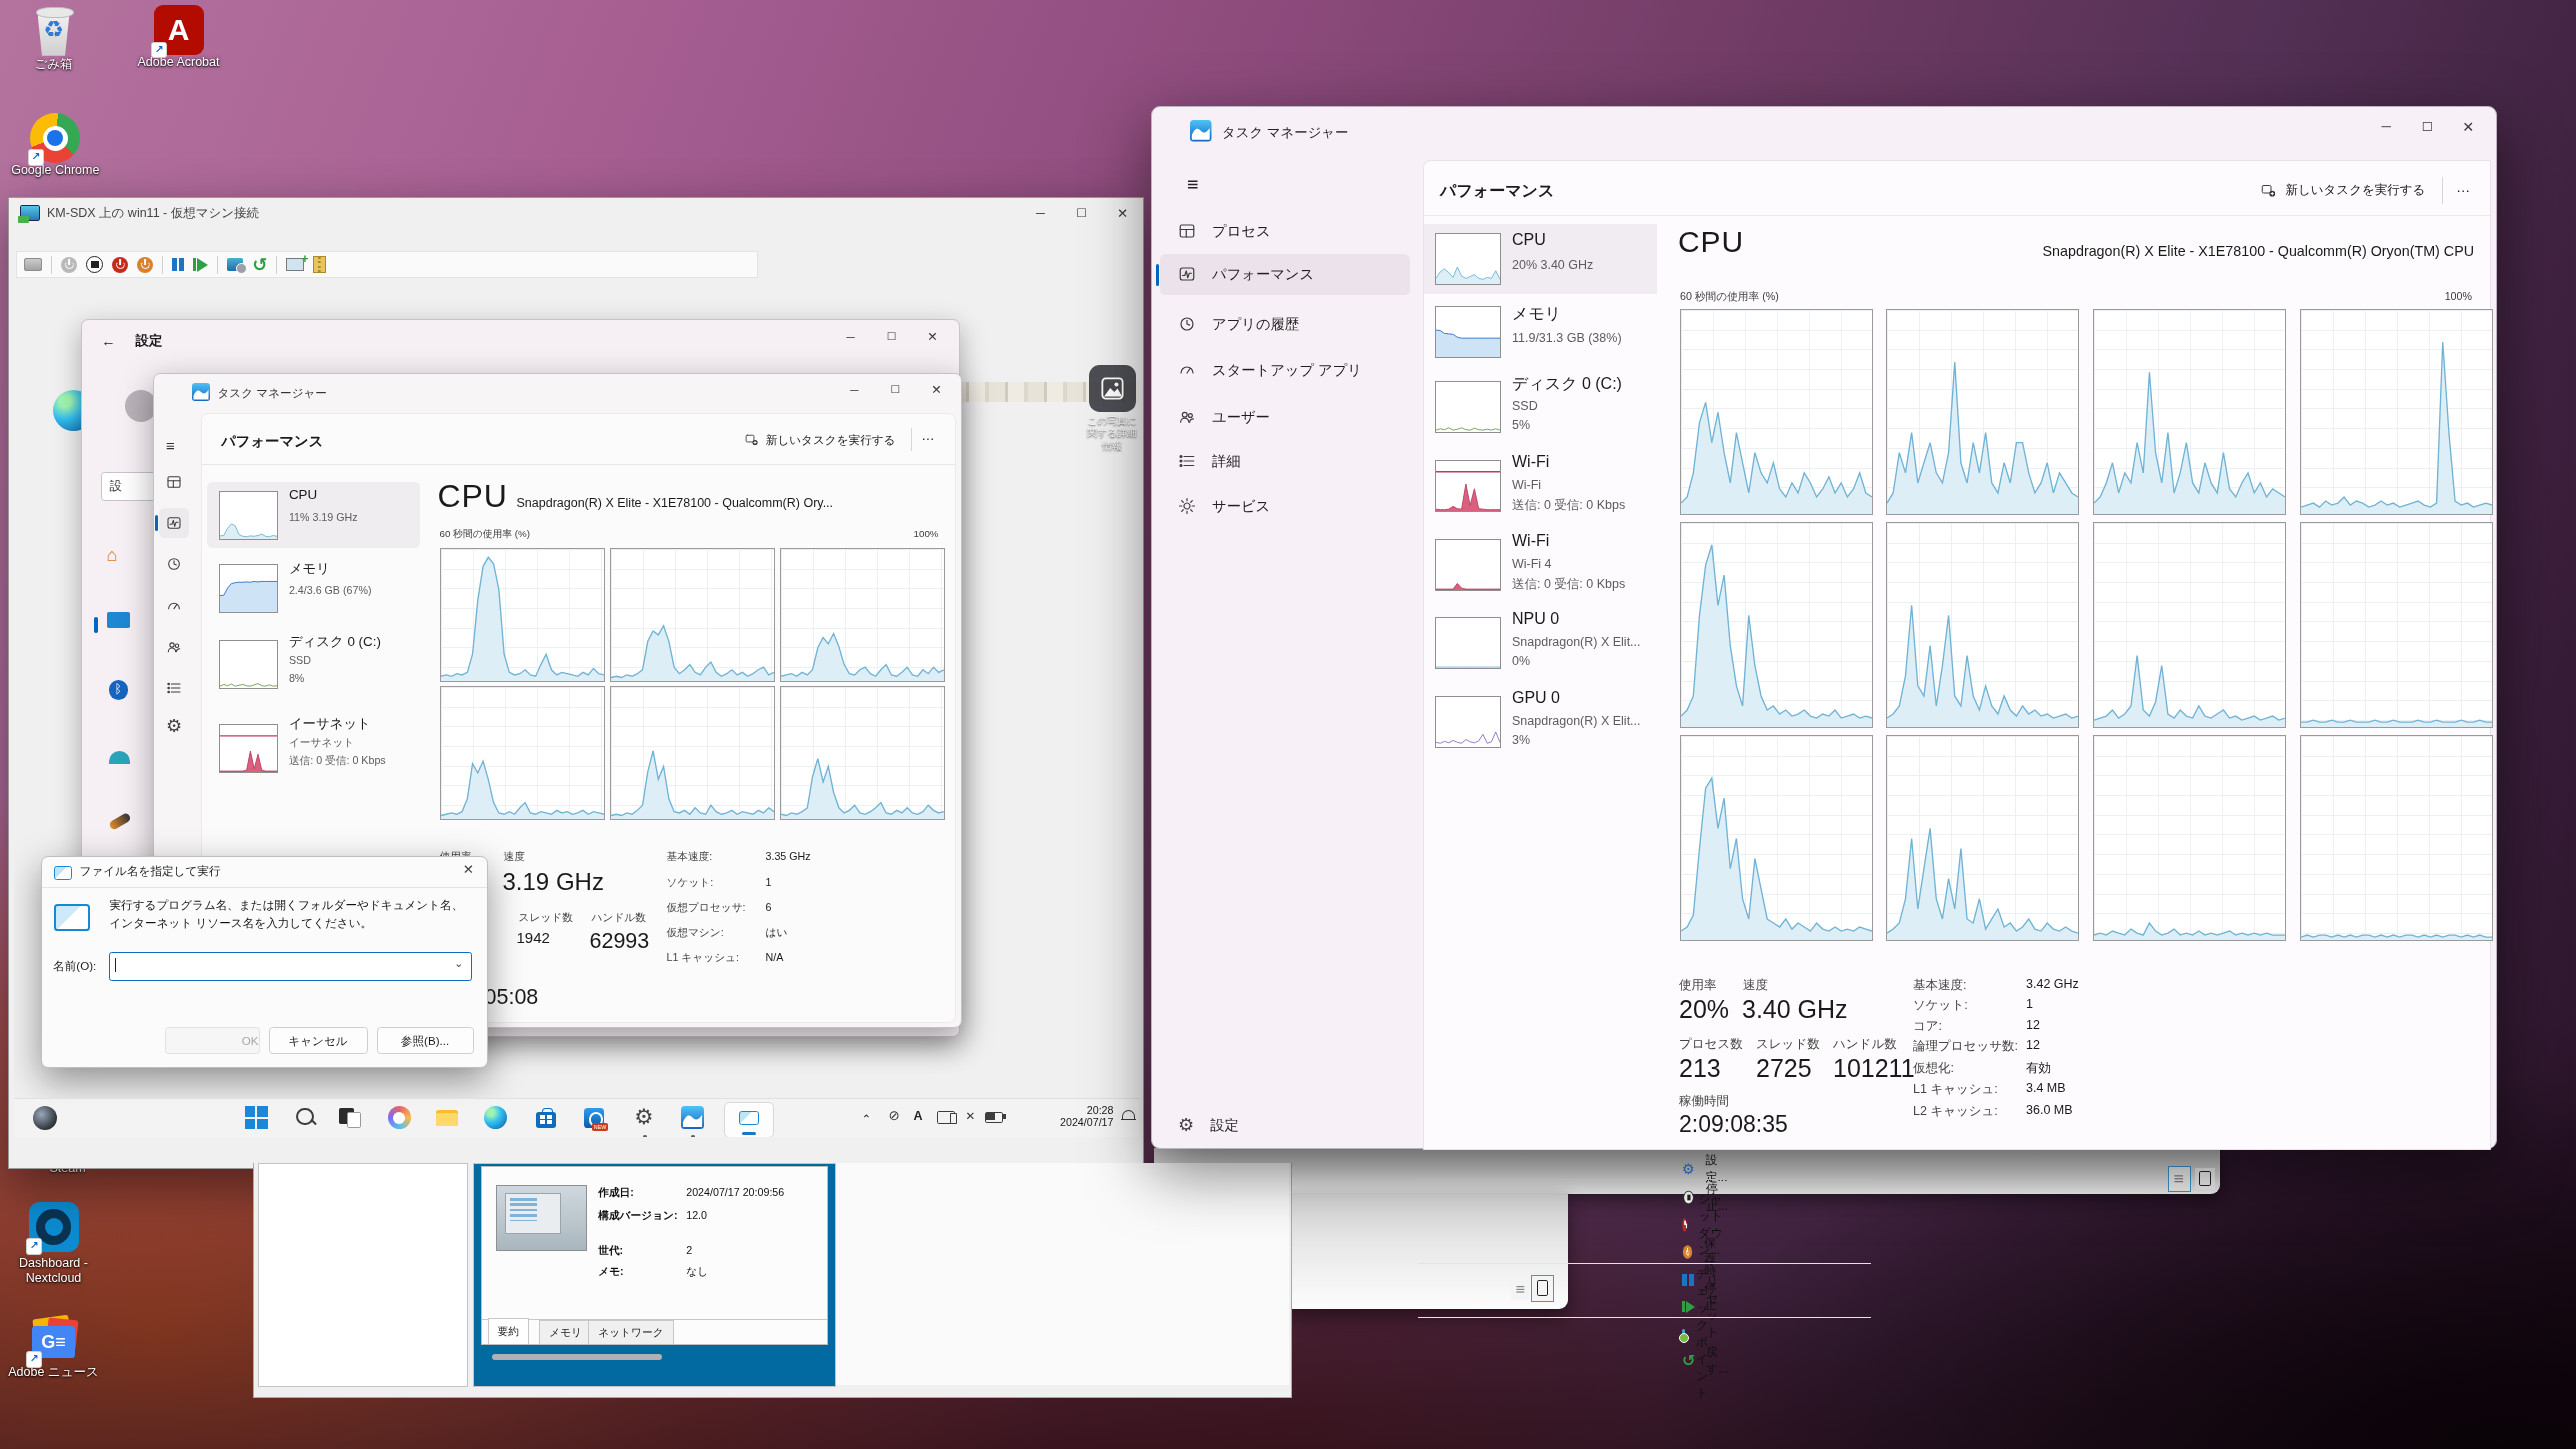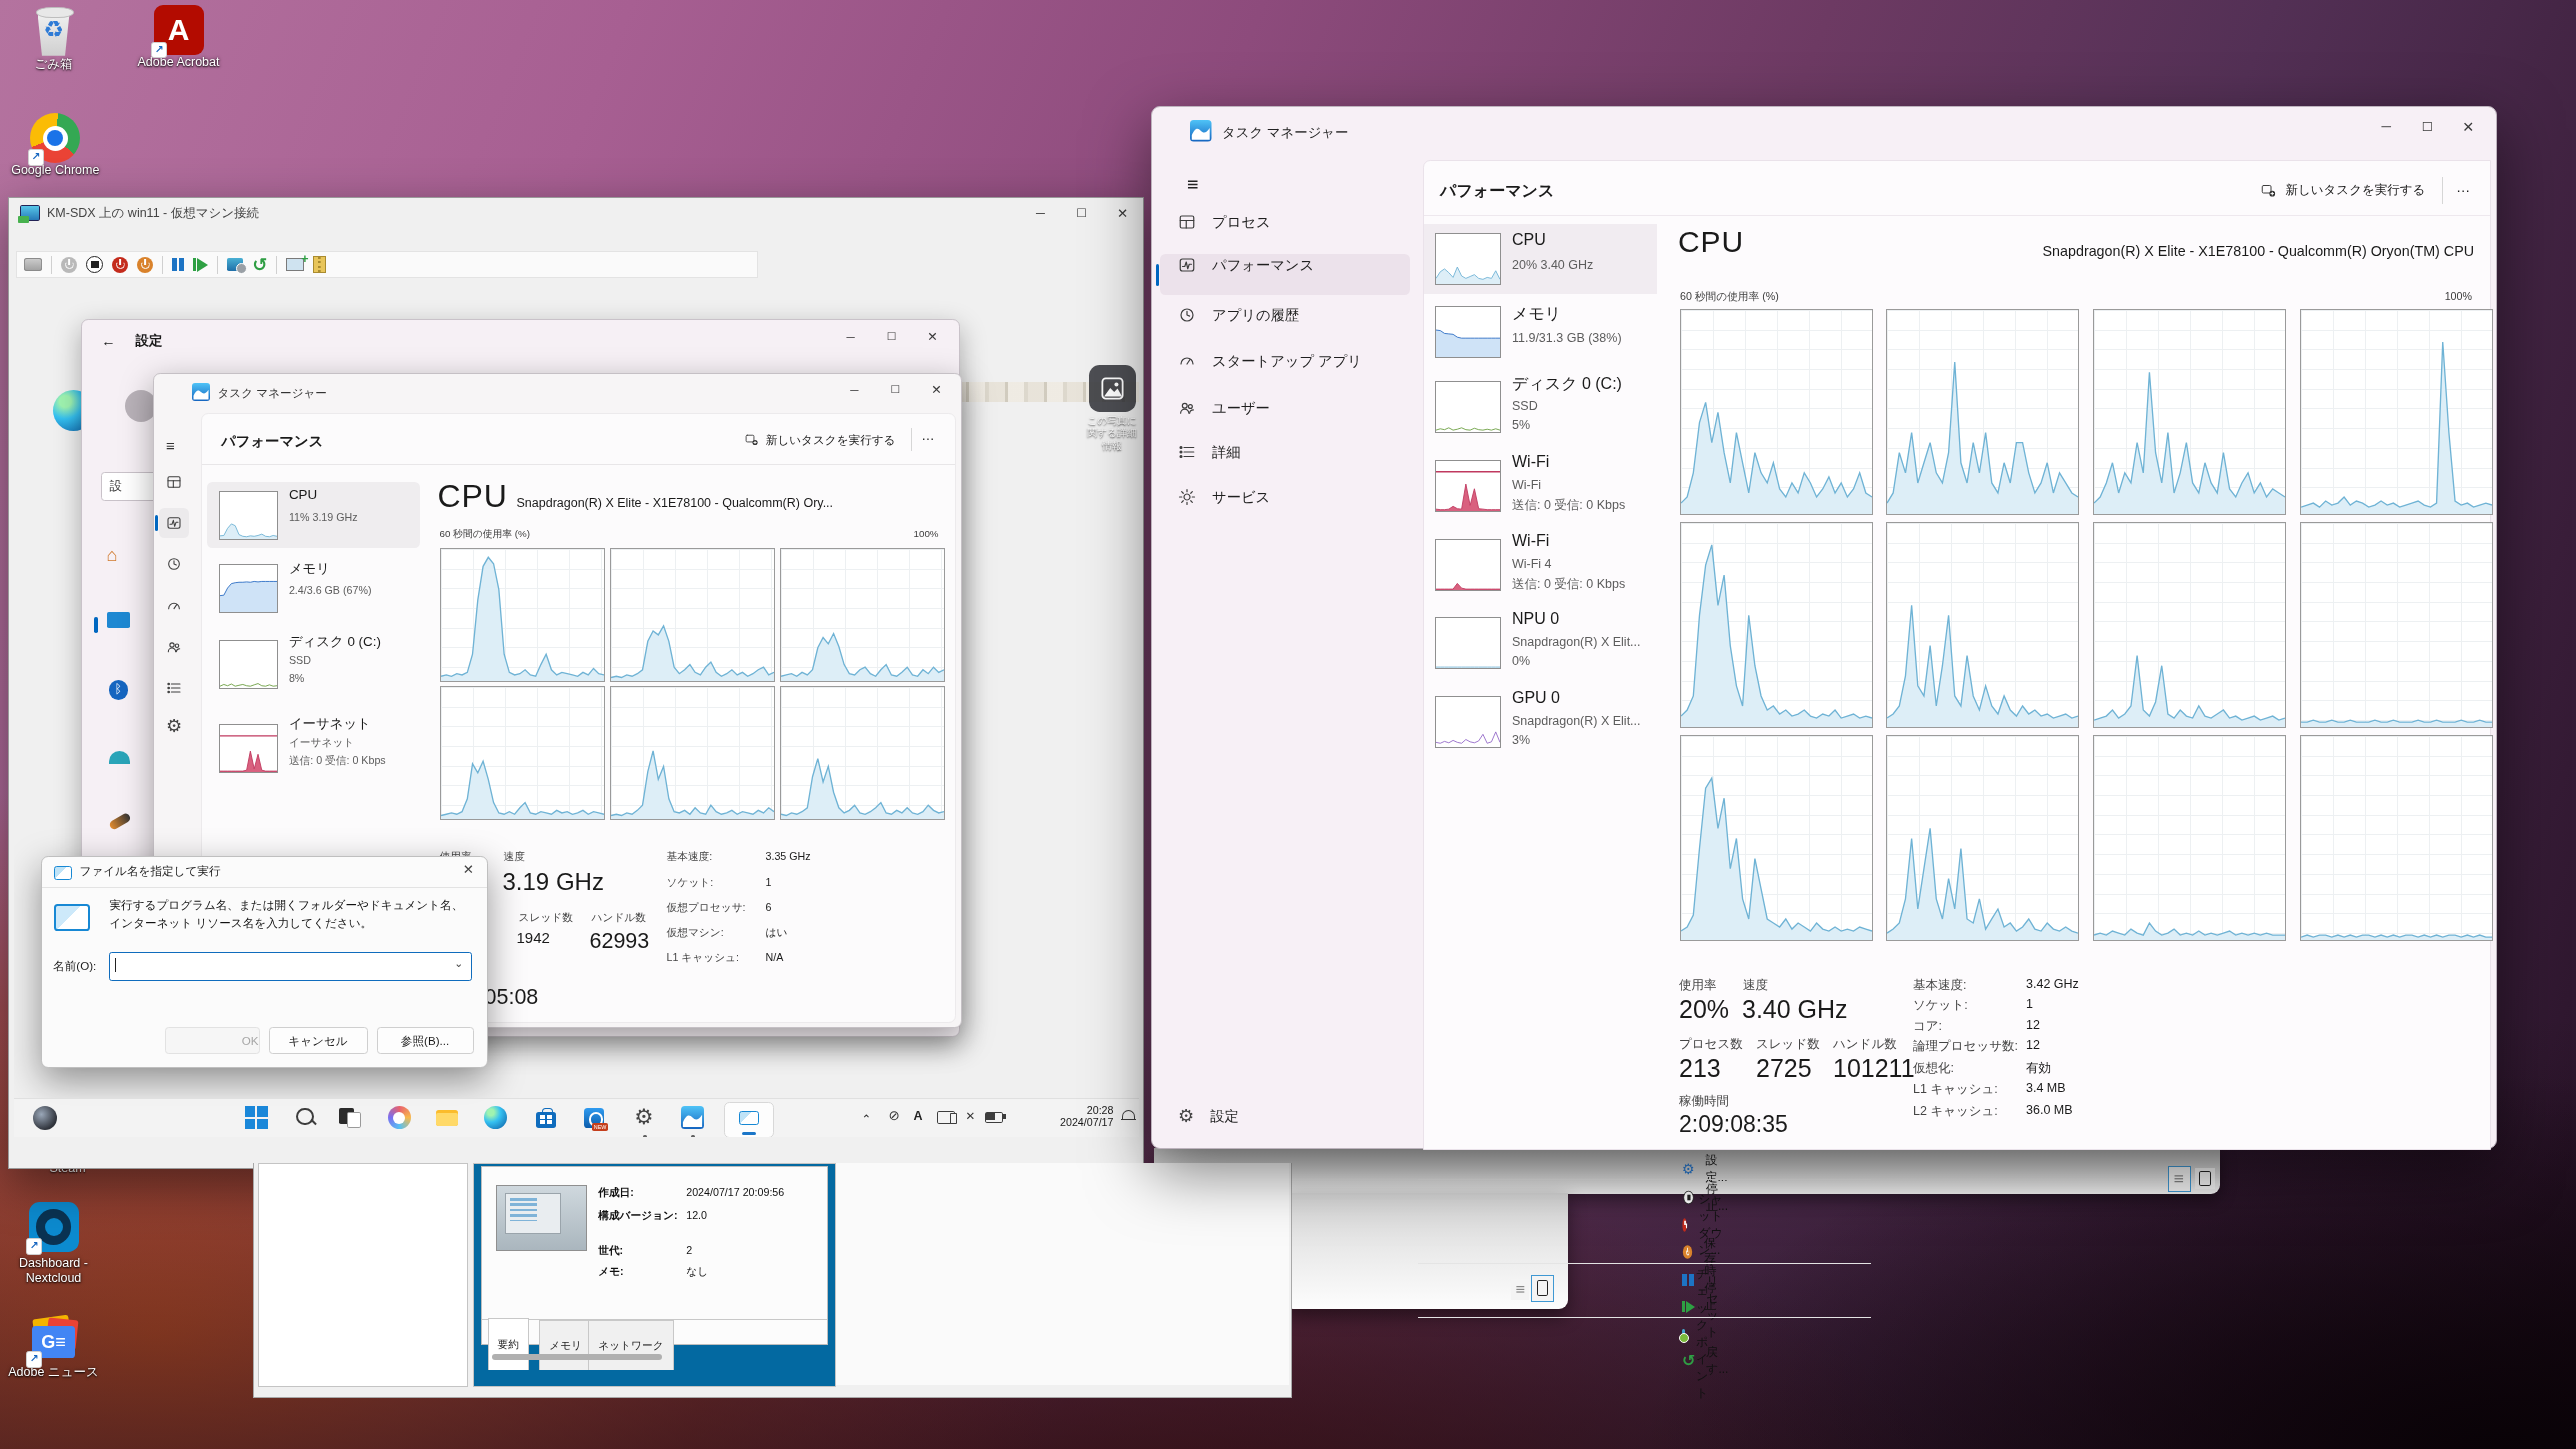--- a/index.html
+++ b/index.html
@@ -33,31 +33,31 @@
   .stopc::after{content:"";position:absolute;inset:3.6px;background:#222}
   .pause{display:flex;gap:2.7px;align-items:center}
   .pause i{width:4.5px;height:13.4px;background:#1d74c4}
   .play{width:0;height:0;border-left:11.6px solid #2ea043;border-top:7.2px solid transparent;border-bottom:7.2px solid transparent}
   .gear{color:#444;font-size:18px;line-height:1}
   .menu-item{display:inline-block;padding:2.7px 10.7px;font-size:12.5px;color:#1a1a1a}
   
   .tbicon{position:absolute;width:23px;height:23px;top:7.2px}
   .dot{position:absolute;width:4.5px;height:2.7px;border-radius:1.8px;background:#5f5f5f;top:36px}
   
-  .nav-row{position:absolute;left:1177px;height:36px;display:flex;gap:16px}
+  .nav-row{position:absolute;left:1177px;height:36px;display:flex;align-items:center;gap:16px}
   .nav-ic{width:18px;height:18px;flex:0 0 auto}
   .nav-lb{font-size:14.3px;color:#1f1f1f}
   svg.oline{stroke:#3d3d3d;fill:none;stroke-width:1.6;stroke-linecap:round;stroke-linejoin:round}
   
   .act{position:absolute;left:846px;display:flex;align-items:center;gap:10.7px;height:19.7px}
   .act .lb{font-size:12px;color:#111}
   .asep{position:absolute;height:0.9px;background:#e4e4e4}
   .field-lb{font-weight:bold;font-size:10.7px;color:#111}
   .field-v{font-size:10.7px;color:#111}
-  .tab{position:absolute;top:0;height:21.5px;font-size:10.7px;display:flex;align-items:center;padding:14px 9px;border:0.9px solid #c8c8c8;border-bottom:none;background:#f0f0f0}
+  .tab{position:absolute;top:0;height:21.5px;font-size:10.7px;display:flex;align-items:center;padding:1px 9px;border:0.9px solid #c8c8c8;border-bottom:none;background:#f0f0f0}
   .tab.sel{background:#fff;height:23px;top:-1.8px}
   .tgl{position:absolute;background:#f4f4f4;display:flex;align-items:center;justify-content:center}
 </style>
 </head>
 <body>
 
 <div id="canvas">
 
   <div class="di" style="left:0px;top:7.2px">
     <div class="ic">

